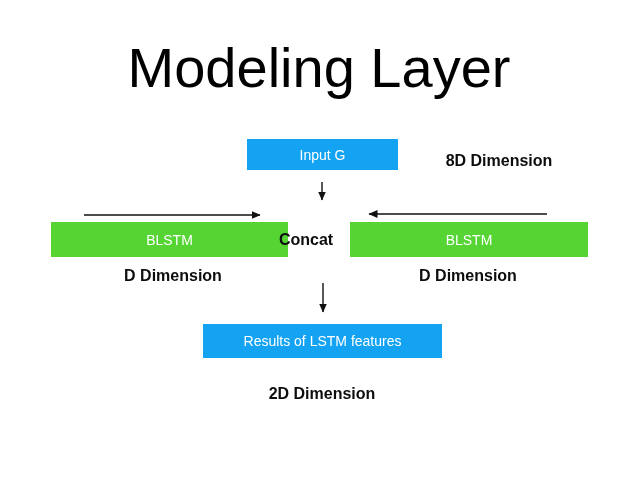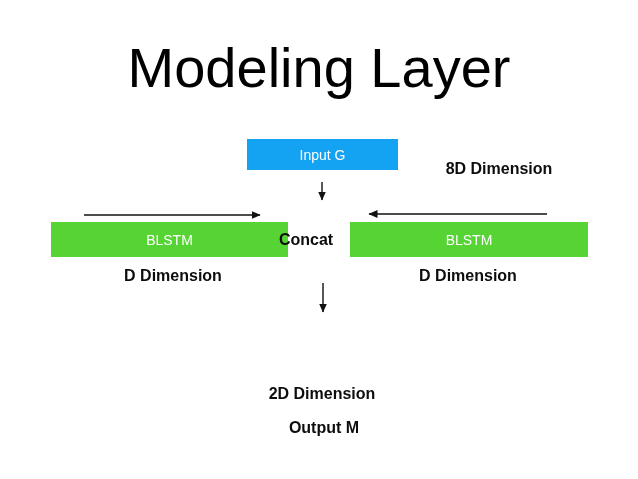--- a/index.html
+++ b/index.html
@@ -29,21 +29,21 @@
   .input-box{left:247px;top:139px;width:151px;height:31px;}
   .blstm-left{left:51px;top:222px;width:237px;height:35px;}
   .blstm-right{left:350px;top:222px;width:238px;height:35px;}
   .results-box{left:203px;top:324px;width:239px;height:34px;}
   .bold-label{
     position:absolute;
     font-size:16px;font-weight:700;line-height:1.2;
     color:#0d0d0d;white-space:nowrap;
     transform:translateX(-50%);
   }
-  .label-8d{left:499px;top:159px;}
+  .label-8d{left:499px;top:151px;}
   .label-concat{left:306px;top:230px;}
   .label-d-left{left:173px;top:266px;}
   .label-d-right{left:468px;top:266px;}
   .label-2d{left:322px;top:384px;}
   .label-output{left:324px;top:418px;}
   .arrows{
     position:absolute;left:0;top:0;width:638px;height:479px;
     pointer-events:none;
   }
 </style>
@@ -78,17 +78,19 @@
 
   <div class="bold-label label-concat">Concat</div>
 
   <div class="box box-green blstm-right">
     <span>BLSTM</span>
   </div>
 
   <div class="bold-label label-d-left">D Dimension</div>
   <div class="bold-label label-d-right">D Dimension</div>
 
+  <div class="box box-blue results-box">
+    <span>Results of LSTM features</span>
+  </div>
 
   <div class="bold-label label-2d">2D Dimension</div>
-  <div class="bold-label label-output">Output M</div>
 
 </div>
 
 </body></html>

